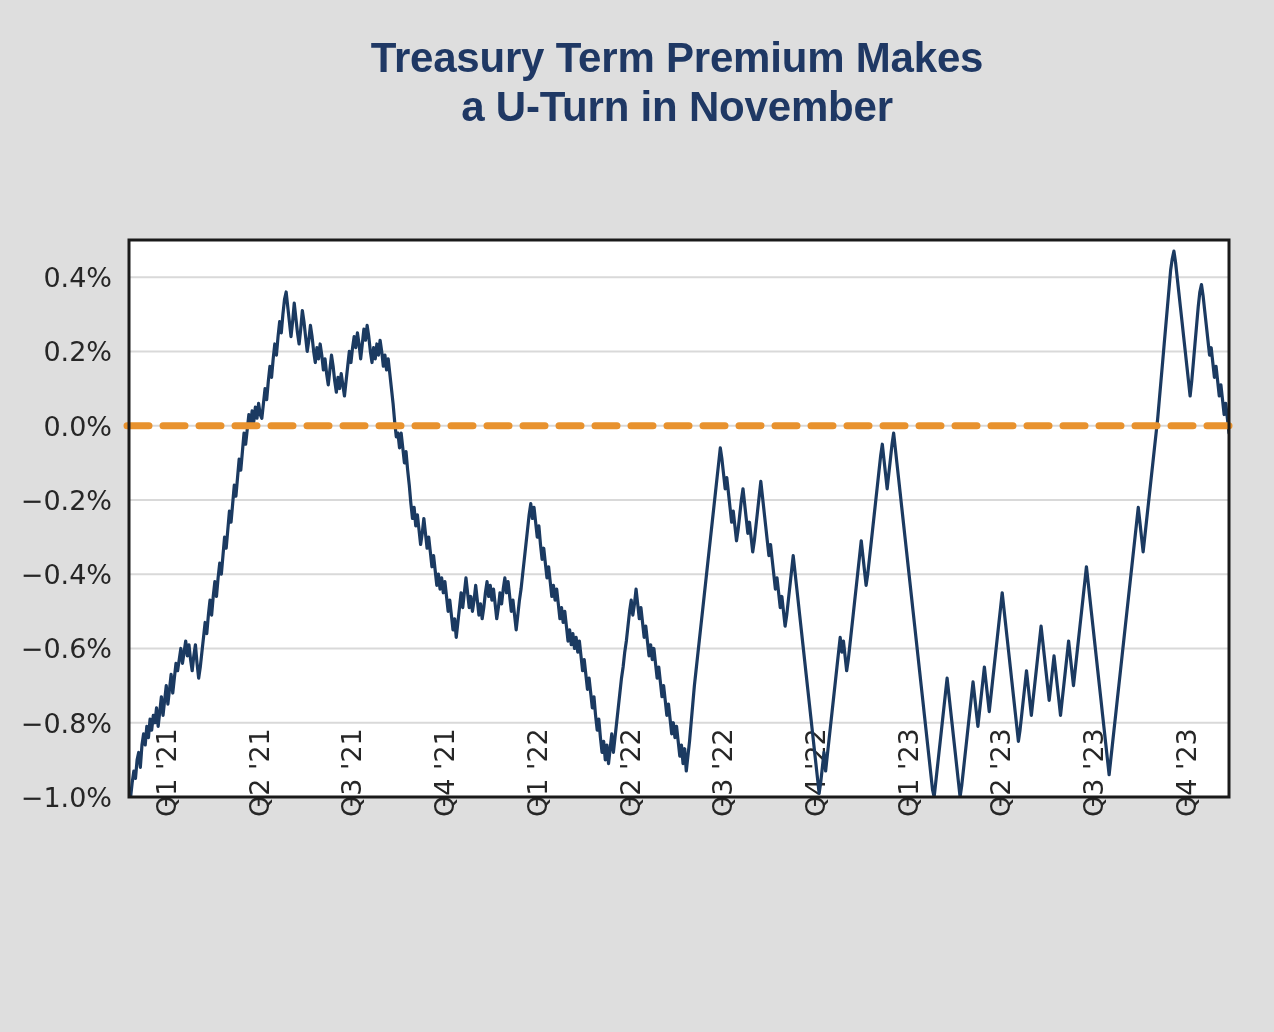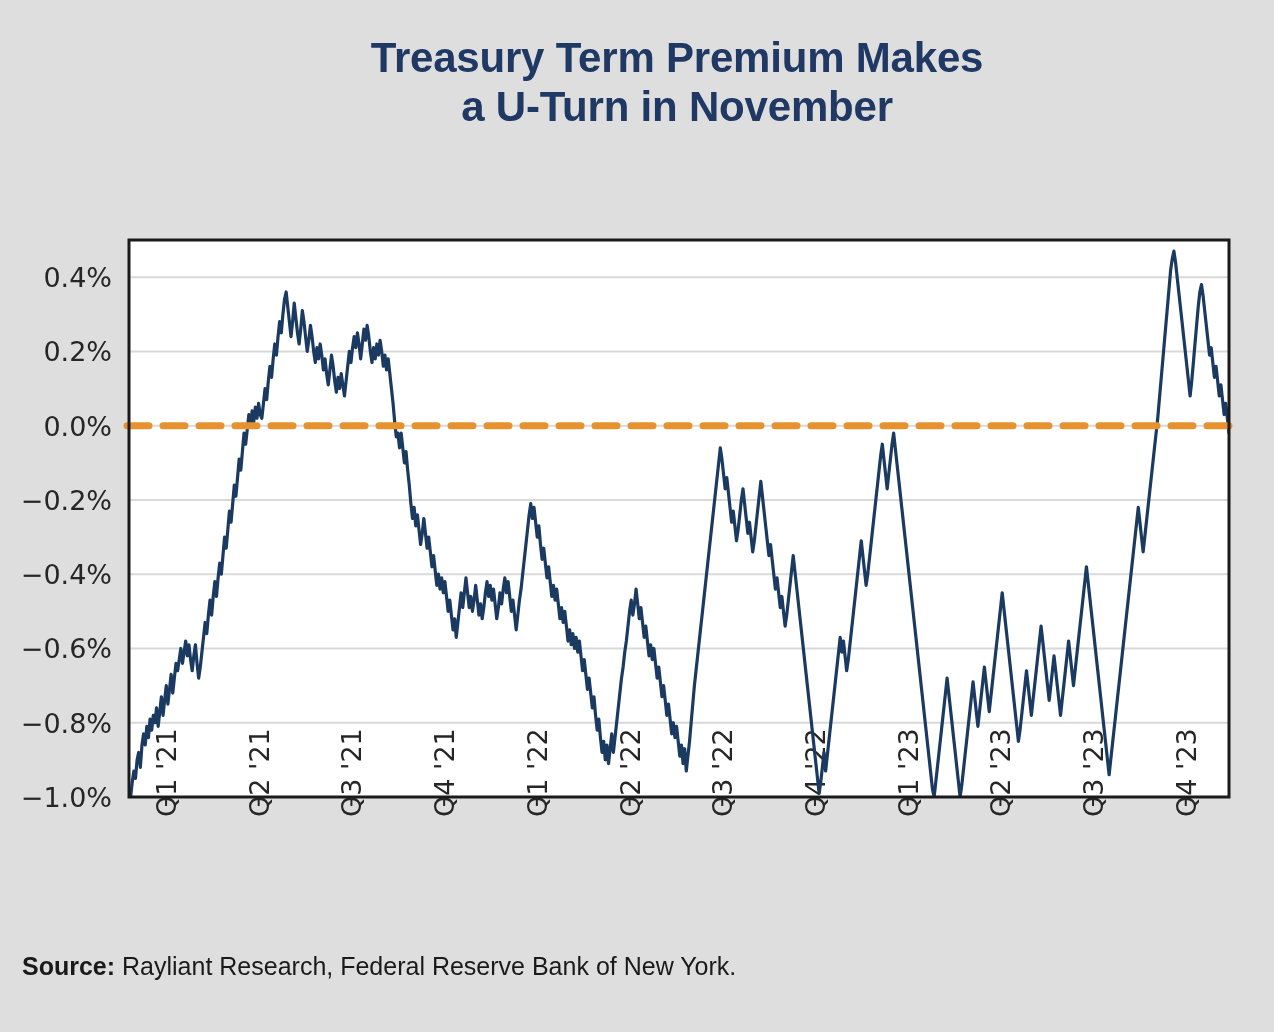--- a/index.html
+++ b/index.html
@@ -129,18 +129,14 @@
         <text x="1185.77" y="817" text-anchor="start" class="xlabel-text" transform="rotate(270 1185.77 817)" dy="10">Q4 '23</text>
       </g>
       <clipPath id="plotclip">
         <rect x="129" y="240" width="1100" height="557"></rect>
       </clipPath>
       <polyline points="129.00,789.57 130.62,797.00 132.24,782.15 133.86,771.01 135.48,778.43 137.10,759.87 138.72,752.44 140.34,767.29 141.96,745.01 143.58,733.87 145.20,745.01 146.82,726.45 148.44,737.59 150.06,719.02 151.68,730.16 153.30,715.31 154.92,722.73 156.54,707.88 158.16,726.45 159.78,711.59 161.40,696.74 163.02,715.31 164.64,700.45 166.26,685.60 167.88,704.17 169.50,689.31 171.12,674.46 172.74,693.03 174.36,678.17 175.98,663.32 177.60,670.75 179.22,659.61 180.84,648.47 182.46,663.32 184.08,652.18 185.70,641.04 187.32,655.89 188.94,644.75 190.56,659.61 192.18,670.75 193.80,655.89 195.42,644.75 197.04,663.32 198.66,678.17 200.28,667.03 201.90,652.18 203.52,637.33 205.14,622.47 206.76,633.61 208.38,615.05 210.00,600.19 211.62,615.05 213.24,596.48 214.86,581.63 216.48,596.48 218.10,577.91 219.72,563.06 221.34,574.20 222.96,555.63 224.58,537.07 226.20,548.21 227.82,529.64 229.44,511.07 231.06,522.21 232.68,503.65 234.30,485.08 235.92,496.22 237.54,477.65 239.16,459.09 240.78,470.23 242.40,451.66 244.02,433.09 245.64,444.23 247.26,429.38 248.88,414.53 250.50,425.67 252.12,410.81 253.74,421.95 255.36,407.10 256.98,418.24 258.60,403.39 260.22,414.53 261.84,418.24 263.46,403.39 265.08,388.53 266.70,399.67 268.32,381.11 269.94,366.25 271.56,377.39 273.18,358.83 274.80,343.97 276.42,355.11 278.04,336.55 279.66,321.69 281.28,332.83 282.90,314.27 284.52,299.41 286.14,291.99 287.76,306.84 289.38,321.69 291.00,336.55 292.62,321.69 294.24,303.13 295.86,317.98 297.48,332.83 299.10,343.97 300.72,329.12 302.34,310.55 303.96,321.69 305.58,336.55 307.20,351.40 308.82,340.26 310.44,325.41 312.06,336.55 313.68,351.40 315.30,362.54 316.92,347.69 318.54,358.83 320.16,343.97 321.78,355.11 323.40,369.97 325.02,358.83 326.64,373.68 328.26,384.82 329.88,369.97 331.50,355.11 333.12,366.25 334.74,381.11 336.36,392.25 337.98,377.39 339.60,388.53 341.22,373.68 342.84,384.82 344.46,395.96 346.08,381.11 347.70,366.25 349.32,351.40 350.94,362.54 352.56,347.69 354.18,336.55 355.80,347.69 357.42,332.83 359.04,343.97 360.66,358.83 362.28,343.97 363.90,329.12 365.52,340.26 367.14,325.41 368.76,336.55 370.38,351.40 372.00,362.54 373.62,347.69 375.24,358.83 376.86,343.97 378.48,355.11 380.10,340.26 381.72,351.40 383.34,366.25 384.96,355.11 386.58,369.97 388.20,358.83 389.82,373.68 391.44,388.53 393.06,403.39 394.68,421.95 396.30,436.81 397.92,433.09 399.54,447.95 401.16,433.09 402.78,447.95 404.41,462.80 406.03,451.66 407.65,470.23 409.27,485.08 410.89,503.65 412.51,518.50 414.13,507.36 415.75,525.93 417.37,514.79 418.99,529.64 420.61,544.49 422.23,533.35 423.85,518.50 425.47,533.35 427.09,548.21 428.71,537.07 430.33,551.92 431.95,566.77 433.57,555.63 435.19,570.49 436.81,585.34 438.43,574.20 440.05,589.05 441.67,577.91 443.29,592.77 444.91,581.63 446.53,596.48 448.15,611.33 449.77,600.19 451.39,615.05 453.01,629.90 454.63,618.76 456.25,637.33 457.87,622.47 459.49,607.62 461.11,592.77 462.73,607.62 464.35,592.77 465.97,577.91 467.59,592.77 469.21,607.62 470.83,596.48 472.45,611.33 474.07,600.19 475.69,585.34 477.31,600.19 478.93,615.05 480.55,603.91 482.17,618.76 483.79,607.62 485.41,592.77 487.03,581.63 488.65,596.48 490.27,585.34 491.89,600.19 493.51,589.05 495.13,603.91 496.75,618.76 498.37,607.62 499.99,592.77 501.61,603.91 503.23,589.05 504.85,577.91 506.47,592.77 508.09,581.63 509.71,596.48 511.33,611.33 512.95,600.19 514.57,615.05 516.19,629.90 517.81,615.05 519.43,600.19 521.05,589.05 522.67,574.20 524.29,559.35 525.91,544.49 527.53,529.64 529.15,514.79 530.77,503.65 532.39,518.50 534.01,507.36 535.63,522.21 537.25,537.07 538.87,525.93 540.49,544.49 542.11,559.35 543.73,548.21 545.35,563.06 546.97,577.91 548.59,566.77 550.21,581.63 551.83,596.48 553.45,585.34 555.07,600.19 556.69,589.05 558.31,603.91 559.93,618.76 561.55,607.62 563.17,622.47 564.79,611.33 566.41,626.19 568.03,641.04 569.65,629.90 571.27,644.75 572.89,633.61 574.51,648.47 576.13,637.33 577.75,652.18 579.37,641.04 580.99,655.89 582.61,670.75 584.23,659.61 585.85,674.46 587.47,689.31 589.09,678.17 590.71,693.03 592.33,707.88 593.95,696.74 595.57,715.31 597.19,730.16 598.81,719.02 600.43,737.59 602.05,752.44 603.67,741.30 605.29,759.87 606.91,745.01 608.53,763.58 610.15,748.73 611.77,733.87 613.39,752.44 615.01,737.59 616.63,722.73 618.25,707.88 619.87,693.03 621.49,678.17 623.11,667.03 624.73,652.18 626.35,641.04 627.97,626.19 629.59,611.33 631.21,600.19 632.83,615.05 634.45,603.91 636.07,589.05 637.69,603.91 639.31,618.76 640.93,607.62 642.55,622.47 644.17,637.33 645.79,626.19 647.41,641.04 649.03,655.89 650.65,644.75 652.27,659.61 653.89,648.47 655.51,663.32 657.13,678.17 658.75,667.03 660.37,681.89 661.99,696.74 663.61,685.60 665.23,700.45 666.85,715.31 668.47,704.17 670.09,719.02 671.71,733.87 673.33,722.73 674.95,737.59 676.57,726.45 678.19,741.30 679.81,756.15 681.43,745.01 683.05,763.58 684.67,748.73 686.29,771.01 687.91,756.15 689.53,741.30 691.15,722.73 692.77,704.17 694.39,685.60 696.01,670.75 697.63,655.89 699.25,641.04 700.87,626.19 702.49,611.33 704.11,596.48 705.73,581.63 707.35,566.77 708.97,551.92 710.59,537.07 712.21,522.21 713.83,507.36 715.45,492.51 717.07,477.65 718.69,462.80 720.31,447.95 721.93,459.09 723.55,473.94 725.17,488.79 726.79,477.65 728.41,492.51 730.03,507.36 731.65,522.21 733.27,511.07 734.89,525.93 736.51,540.78 738.13,529.64 739.75,514.79 741.37,499.93 742.99,488.79 744.61,503.65 746.23,518.50 747.85,533.35 749.47,522.21 751.09,537.07 752.71,551.92 754.33,540.78 755.95,525.93 757.57,511.07 759.19,496.22 760.81,481.37 762.43,496.22 764.05,511.07 765.67,525.93 767.29,540.78 768.91,555.63 770.53,544.49 772.15,559.35 773.77,574.20 775.39,589.05 777.01,577.91 778.63,592.77 780.25,607.62 781.87,596.48 783.49,611.33 785.11,626.19 786.73,615.05 788.35,600.19 789.97,585.34 791.59,570.49 793.21,555.63 794.83,570.49 796.45,585.34 798.07,600.19 799.69,615.05 801.31,629.90 802.93,644.75 804.55,659.61 806.17,674.46 807.79,689.31 809.41,704.17 811.03,719.02 812.65,733.87 814.27,748.73 815.89,763.58 817.51,778.43 819.13,793.29 820.75,782.15 822.37,767.29 823.99,752.44 825.61,771.01 827.23,756.15 828.85,741.30 830.47,726.45 832.09,711.59 833.71,696.74 835.33,681.89 836.95,667.03 838.57,652.18 840.19,637.33 841.81,652.18 843.43,641.04 845.05,655.89 846.67,670.75 848.29,659.61 849.91,644.75 851.53,629.90 853.15,615.05 854.77,600.19 856.39,585.34 858.01,570.49 859.63,555.63 861.25,540.78 862.87,555.63 864.49,570.49 866.11,585.34 867.73,574.20 869.35,559.35 870.97,544.49 872.59,529.64 874.21,514.79 875.83,499.93 877.45,485.08 879.07,470.23 880.69,455.37 882.31,444.23 883.93,459.09 885.55,473.94 887.17,488.79 888.79,473.94 890.41,459.09 892.03,444.23 893.65,433.09 895.27,447.95 896.89,462.80 898.51,477.65 900.13,492.51 901.75,507.36 903.37,522.21 904.99,537.07 906.61,551.92 908.23,566.77 909.85,581.63 911.47,596.48 913.09,611.33 914.71,626.19 916.33,641.04 917.95,655.89 919.57,670.75 921.19,685.60 922.81,700.45 924.43,715.31 926.05,730.16 927.67,745.01 929.29,759.87 930.91,774.72 932.53,789.57 934.15,797.00 935.77,782.15 937.39,767.29 939.01,752.44 940.63,737.59 942.25,722.73 943.87,707.88 945.49,693.03 947.11,678.17 948.73,693.03 950.35,707.88 951.97,722.73 953.59,737.59 955.22,752.44 956.84,767.29 958.46,782.15 960.08,797.00 961.70,785.86 963.32,771.01 964.94,756.15 966.56,741.30 968.18,726.45 969.80,711.59 971.42,696.74 973.04,681.89 974.66,696.74 976.28,711.59 977.90,726.45 979.52,711.59 981.14,696.74 982.76,681.89 984.38,667.03 986.00,681.89 987.62,696.74 989.24,711.59 990.86,696.74 992.48,681.89 994.10,667.03 995.72,652.18 997.34,637.33 998.96,622.47 1000.58,607.62 1002.20,592.77 1003.82,607.62 1005.44,622.47 1007.06,637.33 1008.68,652.18 1010.30,667.03 1011.92,681.89 1013.54,696.74 1015.16,711.59 1016.78,726.45 1018.40,741.30 1020.02,730.16 1021.64,715.31 1023.26,700.45 1024.88,685.60 1026.50,670.75 1028.12,685.60 1029.74,700.45 1031.36,715.31 1032.98,700.45 1034.60,685.60 1036.22,670.75 1037.84,655.89 1039.46,641.04 1041.08,626.19 1042.70,641.04 1044.32,655.89 1045.94,670.75 1047.56,685.60 1049.18,700.45 1050.80,685.60 1052.42,670.75 1054.04,655.89 1055.66,670.75 1057.28,685.60 1058.90,700.45 1060.52,715.31 1062.14,700.45 1063.76,685.60 1065.38,670.75 1067.00,655.89 1068.62,641.04 1070.24,655.89 1071.86,670.75 1073.48,685.60 1075.10,670.75 1076.72,655.89 1078.34,641.04 1079.96,626.19 1081.58,611.33 1083.20,596.48 1084.82,581.63 1086.44,566.77 1088.06,581.63 1089.68,596.48 1091.30,611.33 1092.92,626.19 1094.54,641.04 1096.16,655.89 1097.78,670.75 1099.40,685.60 1101.02,700.45 1102.64,715.31 1104.26,730.16 1105.88,745.01 1107.50,759.87 1109.12,774.72 1110.74,759.87 1112.36,745.01 1113.98,730.16 1115.60,715.31 1117.22,700.45 1118.84,685.60 1120.46,670.75 1122.08,655.89 1123.70,641.04 1125.32,626.19 1126.94,611.33 1128.56,596.48 1130.18,581.63 1131.80,566.77 1133.42,551.92 1135.04,537.07 1136.66,522.21 1138.28,507.36 1139.90,522.21 1141.52,537.07 1143.14,551.92 1144.76,537.07 1146.38,522.21 1148.00,507.36 1149.62,492.51 1151.24,477.65 1152.86,462.80 1154.48,447.95 1156.10,433.09 1157.72,418.24 1159.34,399.67 1160.96,381.11 1162.58,362.54 1164.20,343.97 1165.82,325.41 1167.44,306.84 1169.06,288.27 1170.68,269.71 1172.30,258.57 1173.92,251.14 1175.54,262.28 1177.16,277.13 1178.78,291.99 1180.40,306.84 1182.02,321.69 1183.64,336.55 1185.26,351.40 1186.88,366.25 1188.50,381.11 1190.12,395.96 1191.74,381.11 1193.36,362.54 1194.98,343.97 1196.60,325.41 1198.22,306.84 1199.84,291.99 1201.46,284.56 1203.08,295.70 1204.70,310.55 1206.32,325.41 1207.94,340.26 1209.56,355.11 1211.18,347.69 1212.80,362.54 1214.42,377.39 1216.04,366.25 1217.66,381.11 1219.28,395.96 1220.90,384.82 1222.52,399.67 1224.14,414.53 1225.76,403.39 1227.38,418.24 1229.00,433.09" fill="none" stroke="#1b3a61" stroke-width="3.2" stroke-linejoin="round" stroke-linecap="round" clip-path="url(#plotclip)"></polyline>
       <line x1="127" x2="1231" y1="425.6666666666667" y2="425.6666666666667" stroke="#e8922e" stroke-width="7" stroke-dasharray="22 14" stroke-linecap="round"></line>
       <rect x="129" y="240" width="1100" height="557" fill="none" stroke="#1a1a1a" stroke-width="3"></rect>
     </svg>
 
-  <div class="source-line">
-    <b>Source:</b>
-    <span>Rayliant Research, Federal Reserve Bank of New York.</span>
-  </div>
 
 </div>
 
 </body></html>

